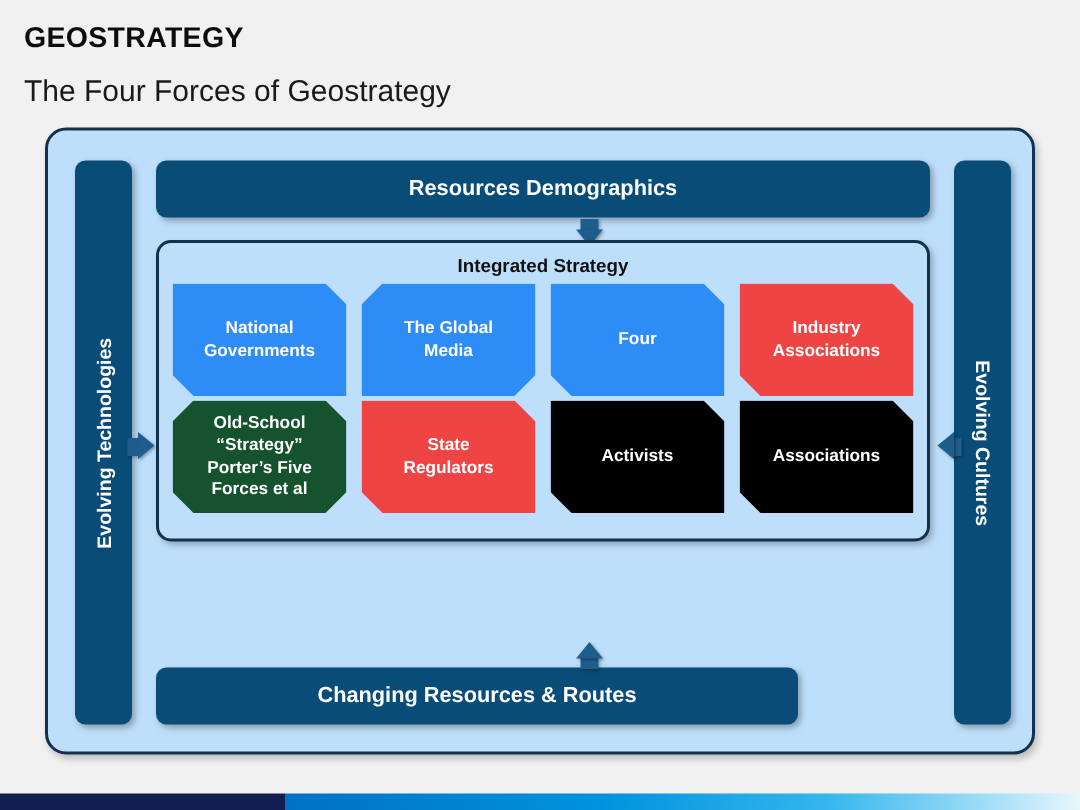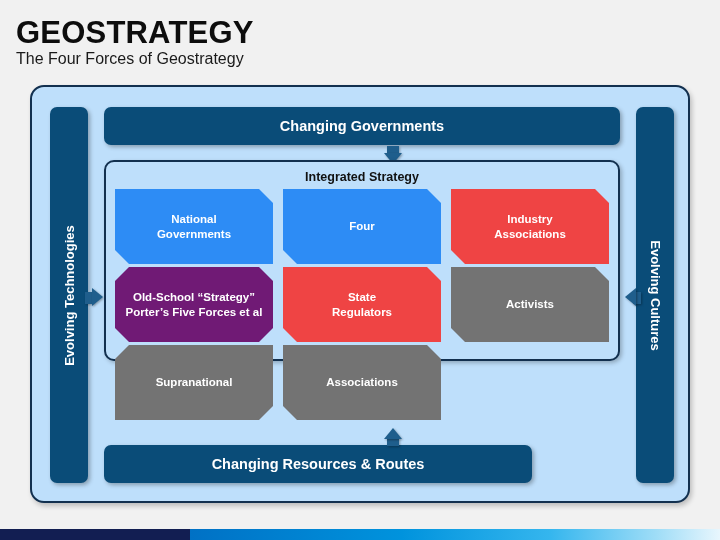--- a/index.html
+++ b/index.html
@@ -13,30 +13,30 @@
     font-family: "Liberation Sans", sans-serif;
     overflow: hidden;
     position: relative;
   }
 
   
   #slide-title {
     position: absolute;
     left: 16px;
     top: 15px;
-    font-size: 31px;
+    font-size: 19px;
     font-weight: bold;
     color: #0D0D0D;
     letter-spacing: 0.2px;
   }
   #slide-subtitle {
     position: absolute;
     left: 16px;
     top: 50px;
-    font-size: 16px;
+    font-size: 20px;
     font-weight: normal;
     color: #1A1A1A;
   }
 
   
   #diagram-frame {
     position: absolute;
     left: 30px;
     top: 85px;
     width: 660px;
@@ -175,48 +175,48 @@
   }
 
   
   #cell-grid {
     position: absolute;
     left: 9px;
     top: 27px;
     width: 494px;
     height: 231px;
     display: grid;
-    grid-template-columns: repeat(3, 1fr);
+    grid-template-columns: repeat(4, 1fr);
     grid-template-rows: repeat(3, 1fr);
     column-gap: 10px;
     row-gap: 3px;
   }
   .cell {
     position: relative;
     display: flex;
     align-items: center;
     justify-content: center;
     text-align: center;
     color: #FFFFFF;
     font-size: 11.5px;
     font-weight: bold;
     line-height: 1.28;
     filter: drop-shadow(2px 2px 2px rgba(0,0,0,0.35));
     clip-path: polygon(0 0, calc(100% - 14px) 0, 100% 14px, 100% 100%,
                        14px 100%, 0 calc(100% - 14px));
   }
   .cell.tone-bright  { background: #2D8CF5; }
   .cell.tone-mid     { background: #ef4444; }
-  .cell.tone-dark    { background: #737373; }
+  .cell.tone-dark    { background: #000000; }
   .cell.clip-alt {
     clip-path: polygon(14px 0, 100% 0, 100% calc(100% - 14px),
                        calc(100% - 14px) 100%, 0 100%, 0 14px);
   }
   .cell.center-node {
-    background: #701a75;
+    background: #14532d;
     font-size: 11.5px;
     clip-path: polygon(14px 0, calc(100% - 14px) 0, 100% 14px,
                        100% calc(100% - 14px), calc(100% - 14px) 100%,
                        14px 100%, 0 calc(100% - 14px), 0 14px);
   }
   .cell .cell-text { padding: 0 6px; }
 
   
   #footer-stripe {
     position: absolute;
@@ -239,21 +239,21 @@
   }
 </style>
 </head>
 <body>
 
 <div id="slide-title">GEOSTRATEGY</div>
 <div id="slide-subtitle">The Four Forces of Geostrategy</div>
 
 <div id="diagram-frame">
 
-  <div id="bar-top" class="force-bar">Changing Governments</div>
+  <div id="bar-top" class="force-bar">Resources Demographics</div>
 
   <div id="bar-bottom" class="force-bar">Changing Resources &amp; Routes</div>
 
   <div id="bar-left" class="force-bar">
     <span class="vlabel">Evolving Technologies</span>
   </div>
 
   <div id="bar-right" class="force-bar">
     <span class="vlabel">Evolving Cultures</span>
   </div>
@@ -270,39 +270,39 @@
   <div id="arrow-right-stem" class="arrow-stem"></div>
   <div id="arrow-right" class="arrow"></div>
 
   <div id="inner-panel">
     <div id="inner-panel-title">Integrated Strategy</div>
 
     <div id="cell-grid">
       <div class="cell tone-bright">
         <span class="cell-text">National<br>Governments</span>
       </div>
+      <div class="cell tone-bright clip-alt">
+        <span class="cell-text">The Global<br>Media</span>
+      </div>
       <div class="cell tone-bright">
         <span class="cell-text">Four</span>
       </div>
 
       <div class="cell tone-mid">
         <span class="cell-text">Industry<br>Associations</span>
       </div>
       <div class="cell center-node">
         <span class="cell-text">Old-School “Strategy”<br>Porter’s Five Forces et al</span>
       </div>
       <div class="cell tone-mid">
         <span class="cell-text">State<br>Regulators</span>
       </div>
 
       <div class="cell tone-dark">
         <span class="cell-text">Activists</span>
-      </div>
-      <div class="cell tone-dark clip-alt">
-        <span class="cell-text">Supranational</span>
       </div>
       <div class="cell tone-dark">
         <span class="cell-text">Associations</span>
       </div>
     </div>
   </div>
 </div>
 
 <div id="footer-stripe">
   <div id="footer-stripe-navy"></div>

